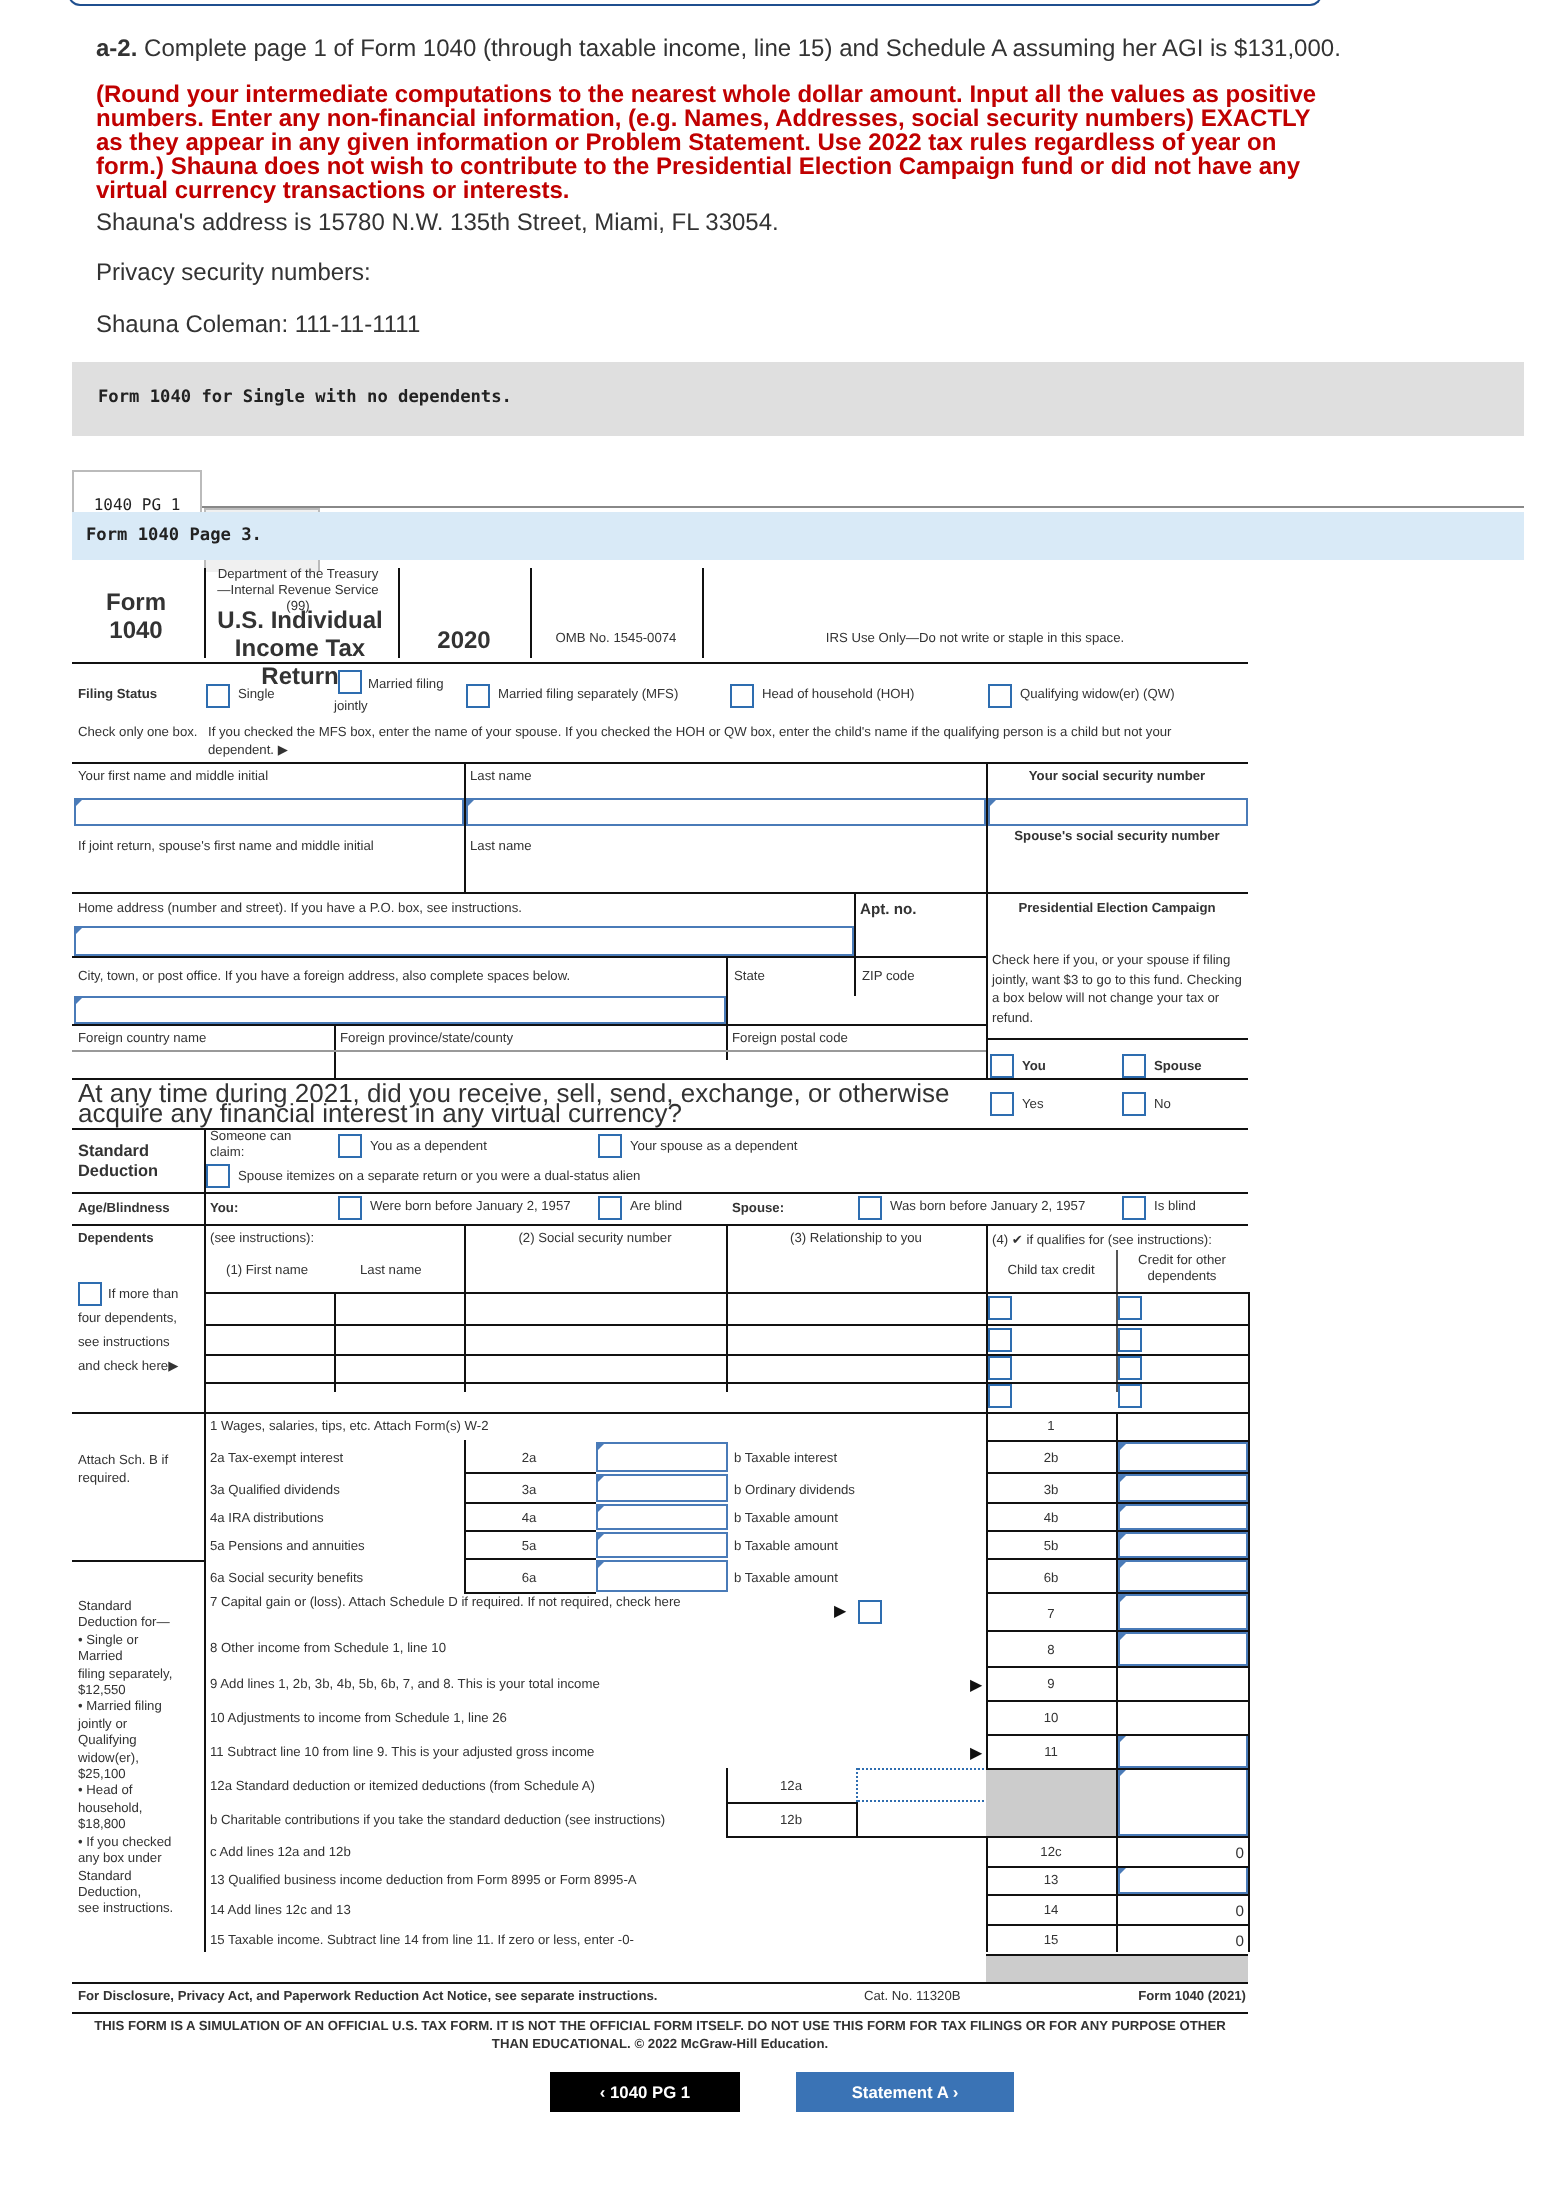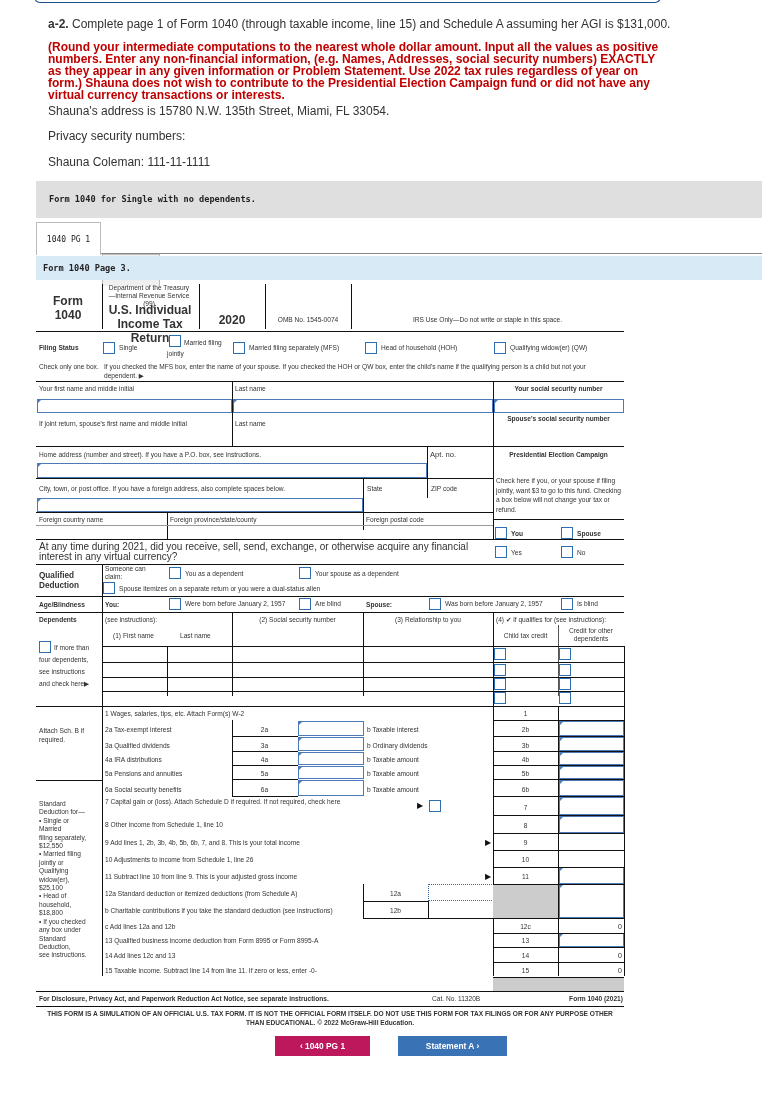--- a/index.html
+++ b/index.html
@@ -3,21 +3,21 @@
 <meta charset="utf-8">
 <style>
   * { box-sizing: border-box; margin: 0; padding: 0; }
   body { width: 784px; height: 1096px; background: #fff; font-family: "Liberation Sans", sans-serif; color: #222; position: relative; overflow: hidden; }
   .topframe { position: absolute; left: 34px; top: -10px; width: 627px; height: 13px; border: 1px solid #1f4f8f; border-top: none; border-radius: 0 0 6px 6px; }
   .q { position: absolute; left: 48px; font-size: 12px; color: #333; }
   .red { color: #c00000; font-weight: bold; line-height: 12px; width: 620px; }
   .banner { position: absolute; left: 36px; top: 181px; width: 726px; height: 37px; background: #dfdfdf; font-family: "DejaVu Sans Mono", monospace; font-size: 8.6px; font-weight: bold; padding: 13px 0 0 13px; }
   .tabs { position: absolute; left: 36px; top: 222px; width: 726px; height: 32px; border-bottom: 1.5px solid #888; }
   .tab { position: absolute; top: 0; height: 32px; font-family: "DejaVu Sans Mono", monospace; font-size: 8px; padding: 12px 0 0 0; text-align: center; border: 1px solid #bbb; border-bottom: none; }
-  .tab.active { left: 0; width: 65px; background: #fff; height: 33px; }
+  .tab.active { left: 0; width: 65px; background: #fff; height: 33px; margin-top: 13px; }
   .tab.inactive { left: 66px; width: 58px; background: #f0f0f0; margin-top: 32px; }
   .pagehead { position: absolute; left: 36px; top: 256px; width: 726px; height: 24px; background: #d9eaf7; font-family: "DejaVu Sans Mono", monospace; font-size: 8.6px; font-weight: bold; padding: 7px 0 0 7px; }
   .form { position: absolute; left: 36px; top: 280px; width: 588px; font-size: 6.6px; color: #333; }
   .abs { position: absolute; }
   .hl { position: absolute; height: 0; border-top: 1px solid #111; }
   .vl { position: absolute; width: 0; border-left: 1px solid #111; }
   .cb { position: absolute; width: 12px; height: 12px; border: 1px solid #2e6db0; background: #fff; }
   .inp { position: absolute; border: 1.2px solid #4a7bb8; background: #fff; }
   .inp::before { content: ""; position: absolute; left: 0; top: 0; border-left: 3px solid #4a7bb8; border-bottom: 3px solid transparent; }
   .b { font-weight: bold; }
@@ -88,21 +88,21 @@
   <div class="inp" style="left:197px;top:119px;width:260px;height:14px;"></div>
   <div class="inp" style="left:458px;top:119px;width:130px;height:14px;"></div>
   <div class="abs" style="left:3px;top:140px;">If joint return, spouse's first name and middle initial</div>
   <div class="vl" style="left:196px;top:133px;height:33px;"></div>
   <div class="abs" style="left:199px;top:140px;">Last name</div>
   <div class="abs b c" style="left:457px;top:135px;width:131px;">Spouse's social security number</div>
   <div class="hl" style="left:0;top:166px;width:588px;"></div>
 
   <div class="abs" style="left:3px;top:171px;">Home address (number and street). If you have a P.O. box, see instructions.</div>
   <div class="vl" style="left:391px;top:166px;height:52px;"></div>
-  <div class="abs" style="left:394px;top:170px;font-size:7.6px;">Apt. no.</div>
+  <div class="abs" style="left:394px;top:170px;font-size:7.6px;font-weight:bold;">Apt. no.</div>
   <div class="abs b c" style="left:457px;top:171px;width:131px;">Presidential Election Campaign</div>
   <div class="inp" style="left:1px;top:183px;width:390px;height:15px;"></div>
   <div class="hl" style="left:0;top:198px;width:457px;"></div>
   <div class="abs" style="left:3px;top:205px;">City, town, or post office. If you have a foreign address, also complete spaces below.</div>
   <div class="vl" style="left:327px;top:198px;height:52px;"></div>
   <div class="abs" style="left:331px;top:205px;">State</div>
   <div class="abs" style="left:395px;top:205px;">ZIP code</div>
   <div class="abs" style="left:460px;top:196px;width:128px;line-height:9.5px;">Check here if you, or your spouse if filing jointly, want $3 to go to this fund. Checking a box below will not change your tax or refund.</div>
   <div class="inp" style="left:1px;top:218px;width:326px;height:14px;"></div>
   <div class="hl" style="left:0;top:232px;width:457px;"></div>
@@ -111,28 +111,28 @@
   <div class="abs" style="left:134px;top:236px;">Foreign province/state/county</div>
   <div class="abs" style="left:330px;top:236px;">Foreign postal code</div>
   <div class="hl" style="left:0;top:245px;width:457px;border-top-color:#999;"></div>
   <div class="hl" style="left:457px;top:239px;width:131px;"></div>
   <div class="cb" style="left:459px;top:247px;"></div>
   <div class="abs b" style="left:475px;top:250px;">You</div>
   <div class="cb" style="left:525px;top:247px;"></div>
   <div class="abs b" style="left:541px;top:250px;">Spouse</div>
   <div class="hl" style="left:0;top:259px;width:588px;"></div>
 
-  <div class="abs" style="left:3px;top:262px;width:440px;font-size:10px;line-height:10px;">At any time during 2021, did you receive, sell, send, exchange, or otherwise acquire any financial interest in any virtual currency?</div>
+  <div class="abs" style="left:3px;top:262px;width:440px;font-size:13px;line-height:10px;">At any time during 2021, did you receive, sell, send, exchange, or otherwise acquire any financial interest in any virtual currency?</div>
   <div class="cb" style="left:459px;top:266px;"></div>
   <div class="abs" style="left:475px;top:269px;">Yes</div>
   <div class="cb" style="left:525px;top:266px;"></div>
   <div class="abs" style="left:541px;top:269px;">No</div>
   <div class="hl" style="left:0;top:284px;width:588px;"></div>
 
-  <div class="abs b" style="left:3px;top:291px;width:60px;font-size:8.2px;line-height:10px;">Qualified Deduction</div>
+  <div class="abs b" style="left:3px;top:291px;width:60px;font-size:8.2px;line-height:10px;">Standard Deduction</div>
   <div class="vl" style="left:66px;top:284px;height:412px;"></div>
   <div class="abs" style="left:69px;top:285px;width:50px;line-height:8px;">Someone can claim:</div>
   <div class="cb" style="left:133px;top:287px;"></div>
   <div class="abs" style="left:149px;top:290px;">You as a dependent</div>
   <div class="cb" style="left:263px;top:287px;"></div>
   <div class="abs" style="left:279px;top:290px;">Your spouse as a dependent</div>
   <div class="cb" style="left:67px;top:302px;"></div>
   <div class="abs" style="left:83px;top:305px;">Spouse itemizes on a separate return or you were a dual-status alien</div>
   <div class="hl" style="left:0;top:316px;width:588px;"></div>
 
@@ -323,14 +323,14 @@
   <div class="hl" style="left:457px;top:697px;width:131px;"></div>
   <div class="hl" style="left:0;top:711px;width:588px;border-top-width:1.5px;"></div>
 
   <div class="abs" style="left:3px;top:715px;font-weight:bold;">For Disclosure, Privacy Act, and Paperwork Reduction Act Notice, see separate instructions.</div>
   <div class="abs" style="left:396px;top:715px;">Cat. No. 11320B</div>
   <div class="abs b r" style="left:480px;top:715px;width:107px;">Form 1040 (2021)</div>
   <div class="hl" style="left:0;top:726px;width:588px;"></div>
   <div class="abs b c" style="left:10px;top:729px;width:568px;line-height:9px;">THIS FORM IS A SIMULATION OF AN OFFICIAL U.S. TAX FORM. IT IS NOT THE OFFICIAL FORM ITSELF. DO NOT USE THIS FORM FOR TAX FILINGS OR FOR ANY PURPOSE OTHER THAN EDUCATIONAL. © 2022 McGraw-Hill Education.</div>
 </div>
 
-<div class="btn" style="left:275px;width:95px;background:#be185d;color:#fff;">‹  1040 PG 1</div>
+<div class="btn" style="left:275px;width:95px;background:#000000;color:#fff;">‹  1040 PG 1</div>
 <div class="btn" style="left:398px;width:109px;background:#3a73b5;">Statement A  ›</div>
 
 </body></html>

